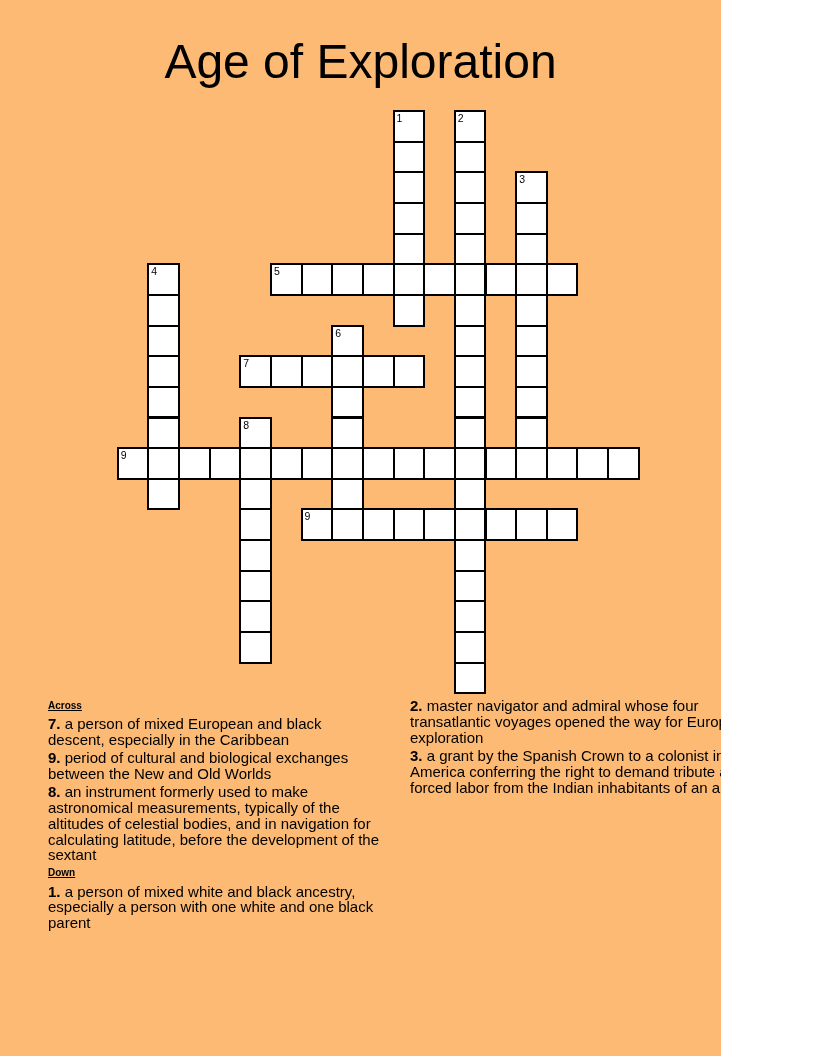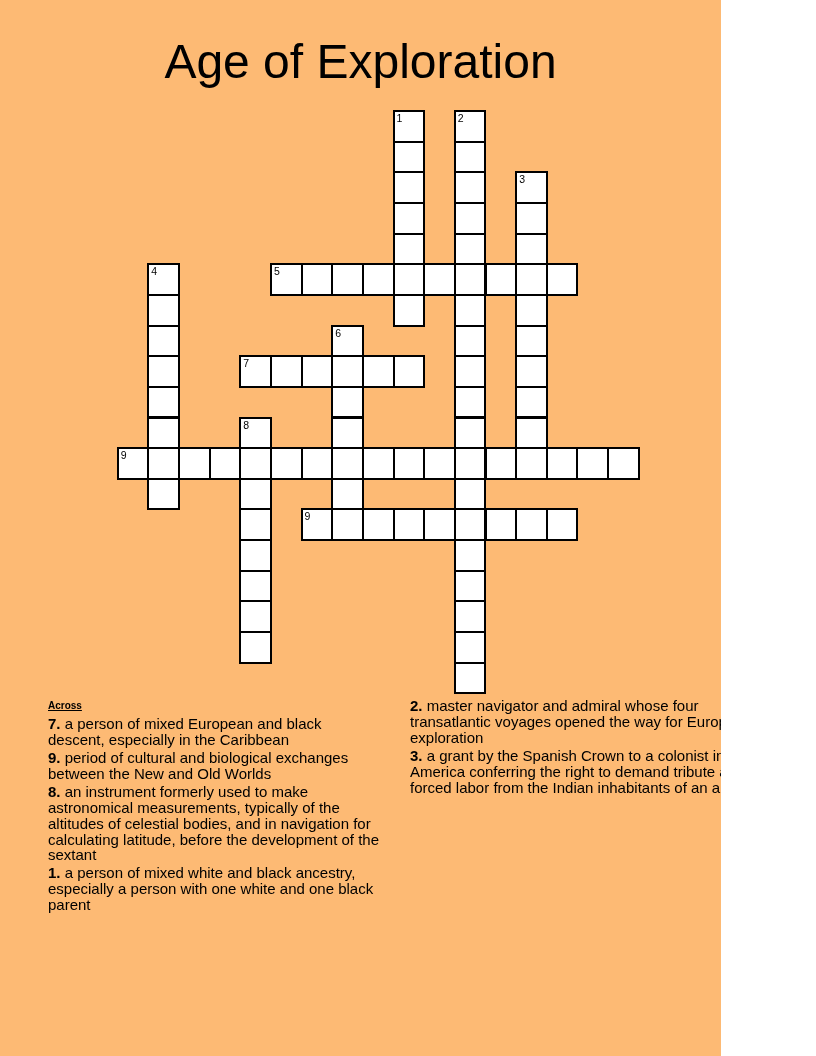--- a/index.html
+++ b/index.html
@@ -173,19 +173,20 @@
       <div class="cell" style="left: 423.2px; top: 508.45px; width: 32.65px; height: 32.65px;"></div>
       <div class="cell" style="left: 484.5px; top: 508.45px; width: 32.65px; height: 32.65px;"></div>
       <div class="cell" style="left: 515.15px; top: 508.45px; width: 32.65px; height: 32.65px;"></div>
       <div class="cell" style="left: 545.8px; top: 508.45px; width: 32.65px; height: 32.65px;"></div>
     </div>
   <div class="clue-col col-left">
       <div class="clue-header">Across</div>
       <p class="clue"><b>7.</b> a person of mixed European and black<br>descent, especially in the Caribbean</p>
       <p class="clue"><b>9.</b> period of cultural and biological exchanges<br>between the New and Old Worlds</p>
       <p class="clue"><b>8.</b> an instrument formerly used to make<br>astronomical measurements, typically of the<br>altitudes of celestial bodies, and in navigation for<br>calculating latitude, before the development of the<br>sextant</p>
+      <div class="clue-header">Down</div>
       <p class="clue"><b>1.</b> a person of mixed white and black ancestry,<br>especially a person with one white and one black<br>parent</p>
     </div>
   <div class="clue-col col-right">
       <p class="clue"><b>2.</b> master navigator and admiral whose four<br>transatlantic voyages opened the way for European<br>exploration</p>
       <p class="clue"><b>3.</b> a grant by the Spanish Crown to a colonist in<br>America conferring the right to demand tribute and<br>forced labor from the Indian inhabitants of an area</p>
     </div>
 </div>
 
 </body></html>

